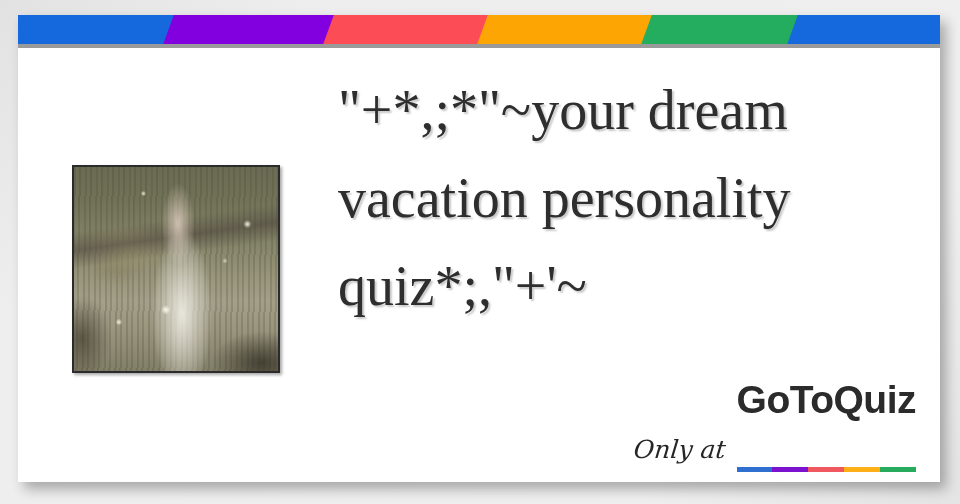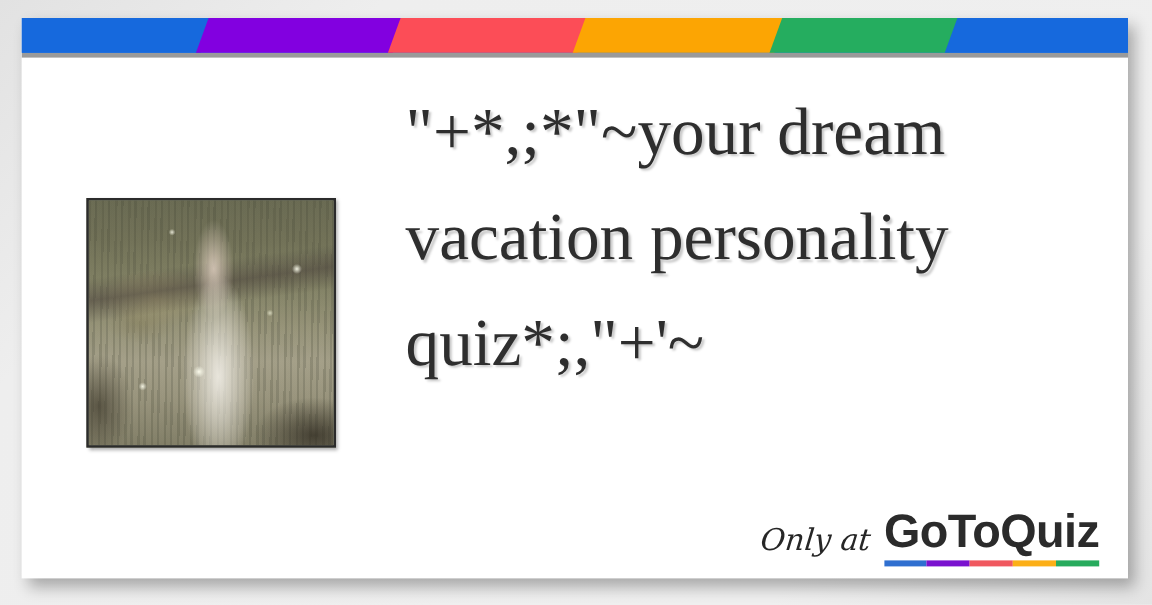--- a/index.html
+++ b/index.html
@@ -140,20 +140,21 @@
     font-size: 25px;
     color: #262626;
     transform: skewX(-6deg);
     margin-bottom: 8px;
     white-space: nowrap;
   }
   .brand-logo {
     display: flex;
     flex-direction: column;
     align-items: flex-start;
+    gap: 44px;
   }
   .brand-name {
     font-family: "Liberation Sans", sans-serif;
     font-weight: bold;
     font-size: 39px;
     line-height: 40px;
     color: #2b2b2b;
     letter-spacing: -0.5px;
     white-space: nowrap;
   }

